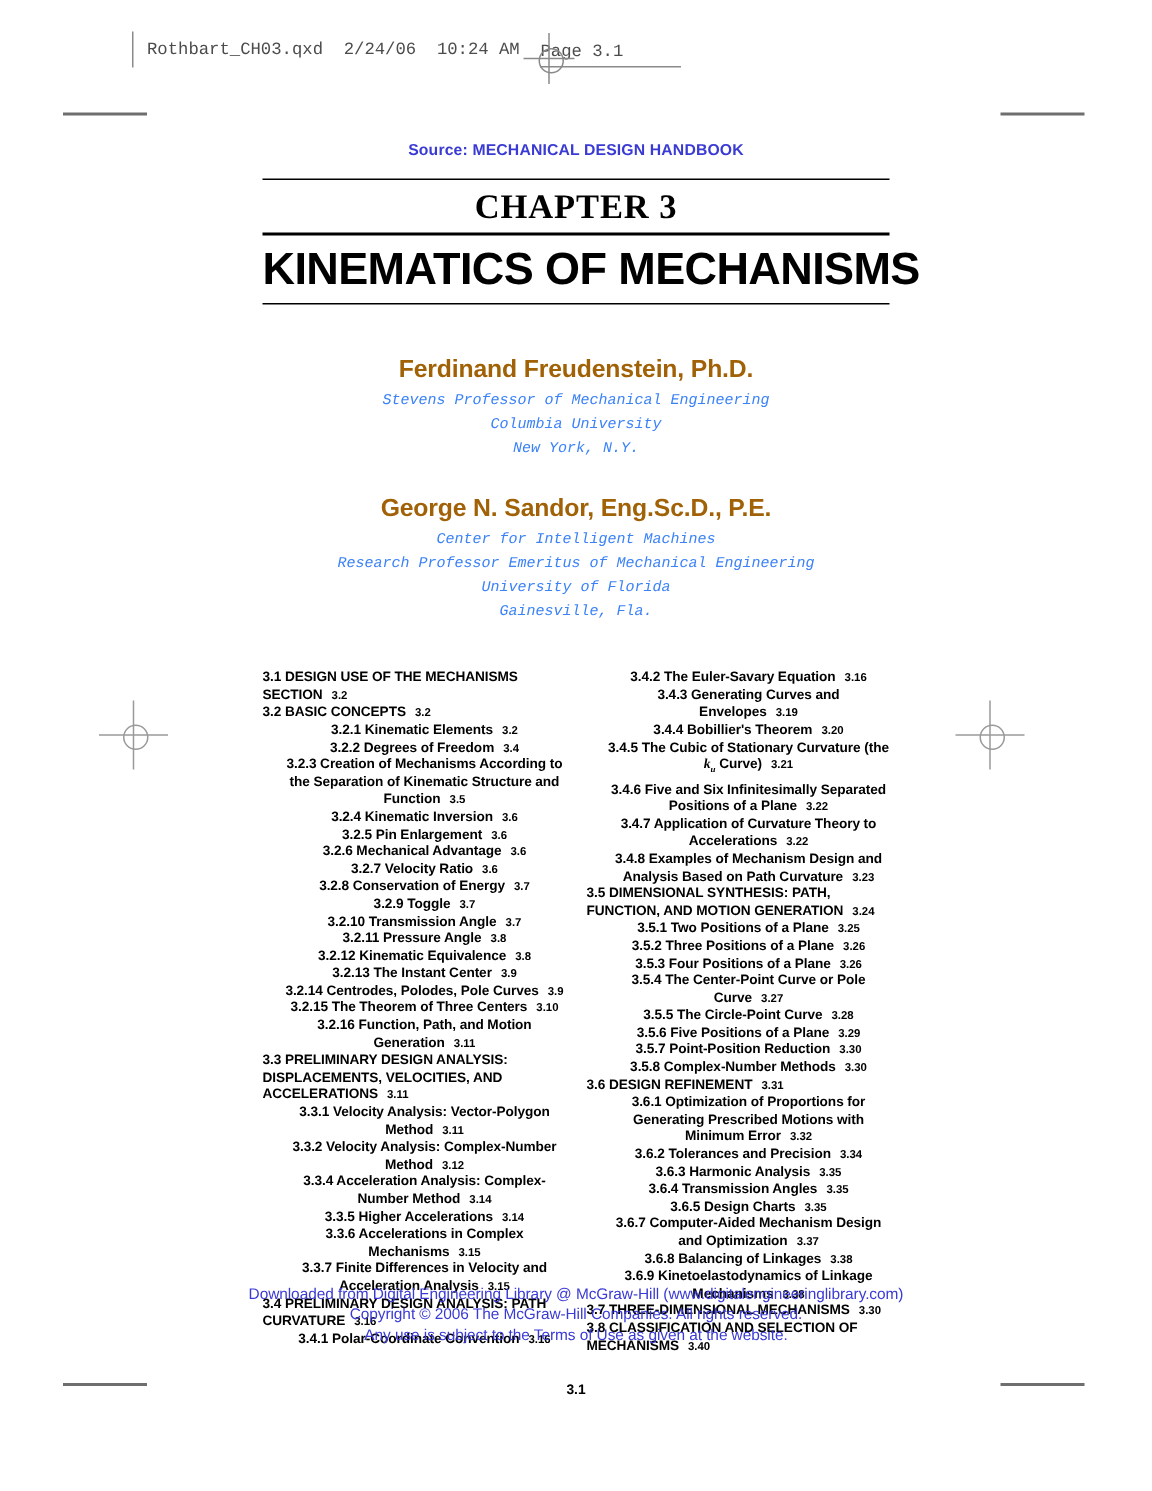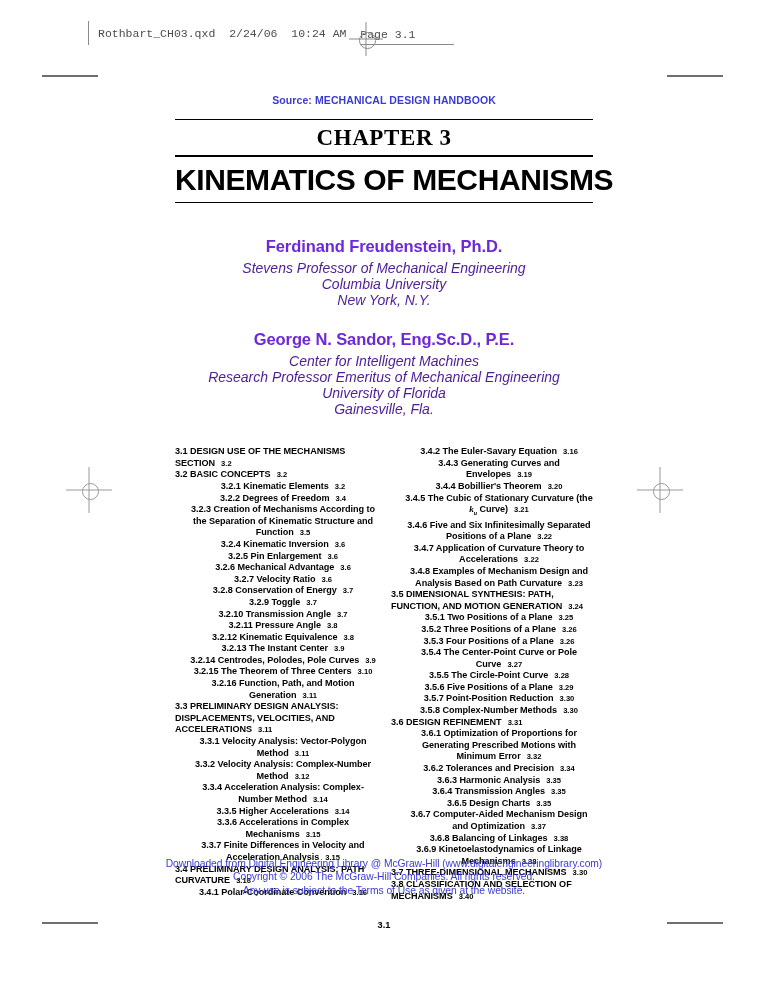--- a/index.html
+++ b/index.html
@@ -165,29 +165,29 @@
 
   
   .authors {
     margin-top: 34px;
     text-align: center;
   }
   .author-name {
     font-family: "Liberation Sans", sans-serif;
     font-weight: bold;
     font-size: 16.5px;
-    color: #6d28d9;
+    color: #a16207;
     letter-spacing: -0.1px;
   }
   .author-affil {
-    font-family: Liberation Sans, sans-serif;
+    font-family: Liberation Mono, monospace;
     font-style: italic;
-    font-size: 14px;
+    font-size: 10px;
     line-height: 16px;
-    color: #4c1d95;
+    color: #3b82f6;
     margin-top: 4px;
   }
   .author-block-2 { margin-top: 22px; }
 
   
   #toc {
     margin-top: 29px;
     display: flex;
     gap: 14px;
     font-size: 9.1px;

